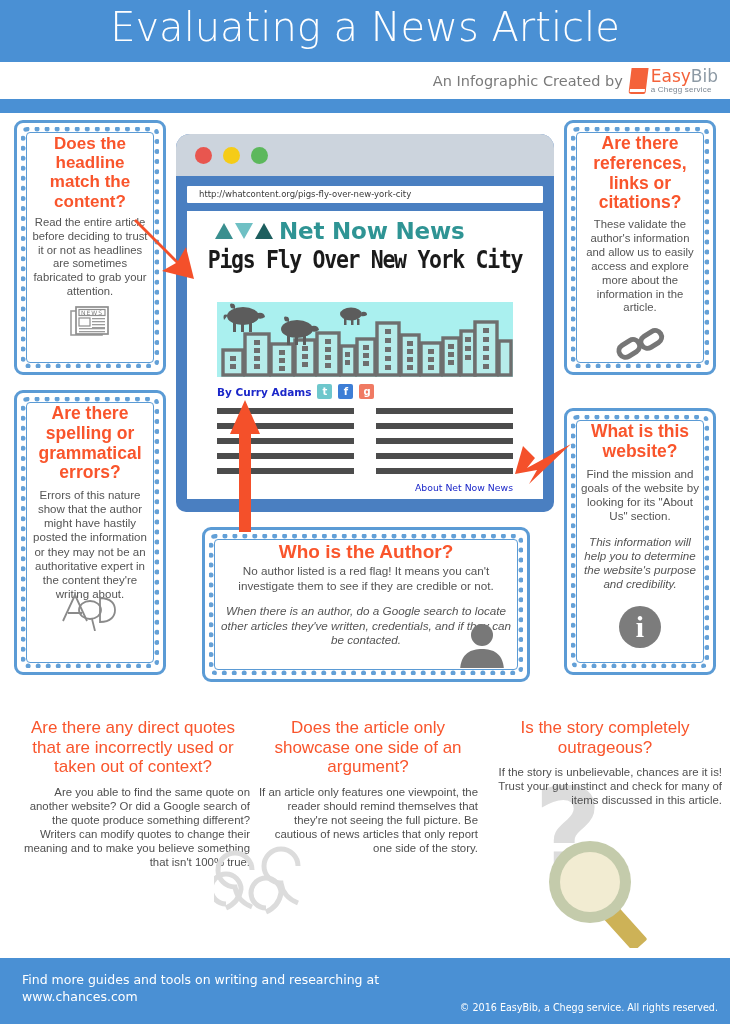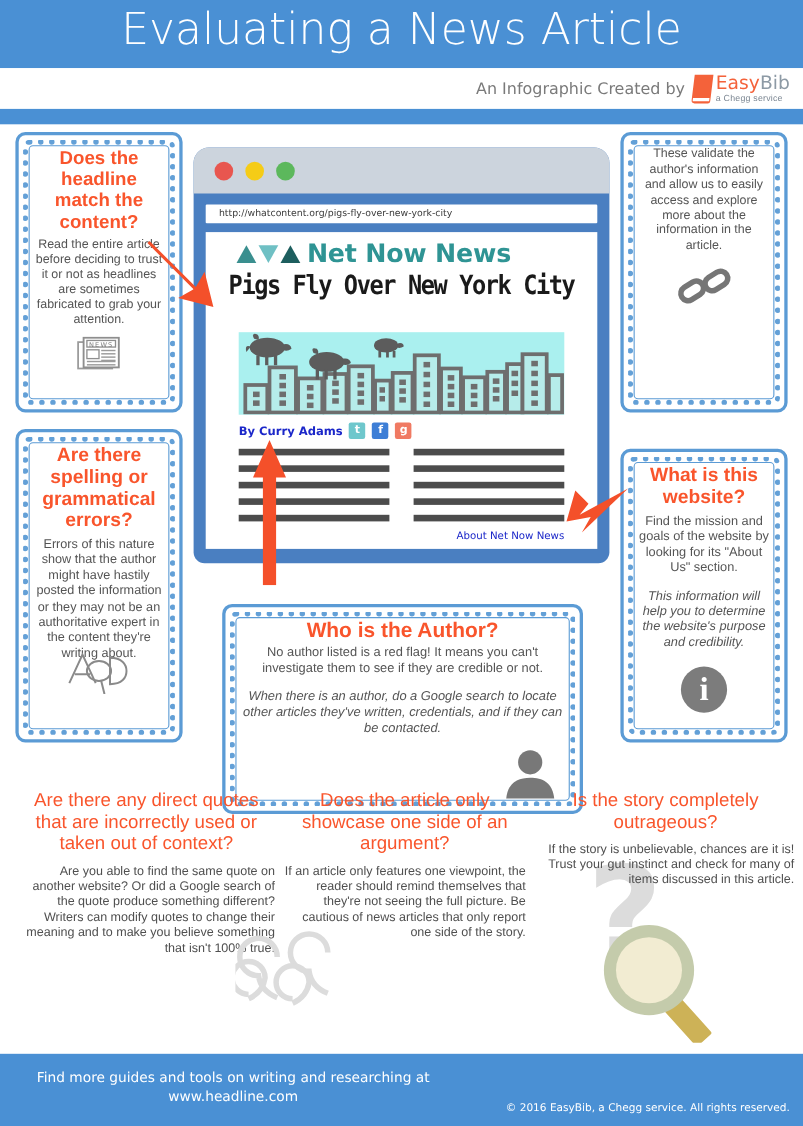--- a/index.html
+++ b/index.html
@@ -62,21 +62,21 @@
   .q-body{
     color:#545454;font-size:11.3px;line-height:1.23;text-align:center;margin:0;
   }
   .q-body + .q-body{margin-top:11px;font-style:italic;}
 
   
   #panel-headline{left:14px;top:120px;width:152px;height:255px;}
   #panel-references{left:564px;top:120px;width:152px;height:255px;}
   #panel-spelling{left:14px;top:390px;width:152px;height:285px;}
   #panel-website{left:564px;top:408px;width:152px;height:267px;}
-  #panel-author{left:202px;top:549px;width:328px;height:191px;}
+  #panel-author{left:202px;top:527px;width:328px;height:155px;}
 
   #panel-headline .q-title{font-size:17px;}
   #panel-author .q-title{font-size:19px;margin-bottom:2px;}
   #panel-author .q-body{font-size:11.7px;}
   #panel-spelling .q-body{font-size:11.5px;}
   #panel-website .q-body{font-size:11.6px;text-align:center;}
 
   
   .icon-slot{display:flex;justify-content:center;margin-top:7px;}
   .news-icon{width:40px;height:31px;}
@@ -164,21 +164,21 @@
   .b-body{color:#4f4f4f;font-size:11.4px;line-height:1.24;text-align:right;margin:0;}
 
   .ghost{position:absolute;pointer-events:none;}
   .g-quotes{left:198px;top:120px;}
   .g-quest{left:275px;top:58px;}
   .magnifier{position:absolute;left:55px;top:118px;}
 
   
   .footer{position:absolute;left:0;top:958px;width:730px;height:66px;background:#4a90d4;}
   .foot-left{
-    position:absolute;left:22px;top:14px;width:380px;text-align:center;color:#ffffff;
+    position:absolute;left:22px;top:14px;width:380px;color:#ffffff;
     font-size:12.5px;line-height:1.35;font-family:"DejaVu Sans",sans-serif;
   }
   .foot-right{
     position:absolute;right:12px;top:44px;color:#ffffff;font-size:9.6px;
     font-family:"DejaVu Sans",sans-serif;
   }
 </style>
 </head>
 <body>
 
@@ -220,20 +220,21 @@
               <rect x="9" y="22" width="26" height="1.3"></rect>
               <rect x="9" y="25" width="26" height="1.3"></rect>
             </g>
         </svg>
       </div>
     </div>
   </div>
 
   <div class="frame" id="panel-references">
     <div class="frame-inner">
+      <p class="q-title">Are there references, links or citations?</p>
       <p class="q-body">These validate the author's information and allow us to easily access and explore more about the information in the article.</p>
       <div class="icon-slot" style="margin-top:12px">
         <svg class="chain-icon" viewBox="0 0 52 34">
           <g fill="none" stroke="#767676" stroke-width="5" stroke-linecap="round">
             <rect x="4" y="15" width="22" height="13" rx="6.5" transform="rotate(-32 15 21)"></rect>
             <rect x="26" y="6" width="22" height="13" rx="6.5" transform="rotate(-32 37 12)"></rect>
           </g>
         </svg>
       </div>
     </div>
@@ -456,18 +457,18 @@
         <rect x="72" y="68" width="19" height="48" rx="2" fill="#cdb257" transform="rotate(-42 81 92)"></rect>
         <circle cx="47" cy="46" r="41" fill="#c4cbab"></circle>
         <circle cx="47" cy="46" r="30" fill="#f2ecd2"></circle>
       </svg>
     </div>
   </div>
 
   <div class="footer">
     <div class="foot-left">
       <span>Find more guides and tools on writing and researching at</span><br>
-      <span>www.headline.com</span>
+      <span>www.chances.com</span>
     </div>
     <div class="foot-right">© 2016 EasyBib, a Chegg service.  All rights reserved.</div>
   </div>
 
 </div>
 
 </body></html>

